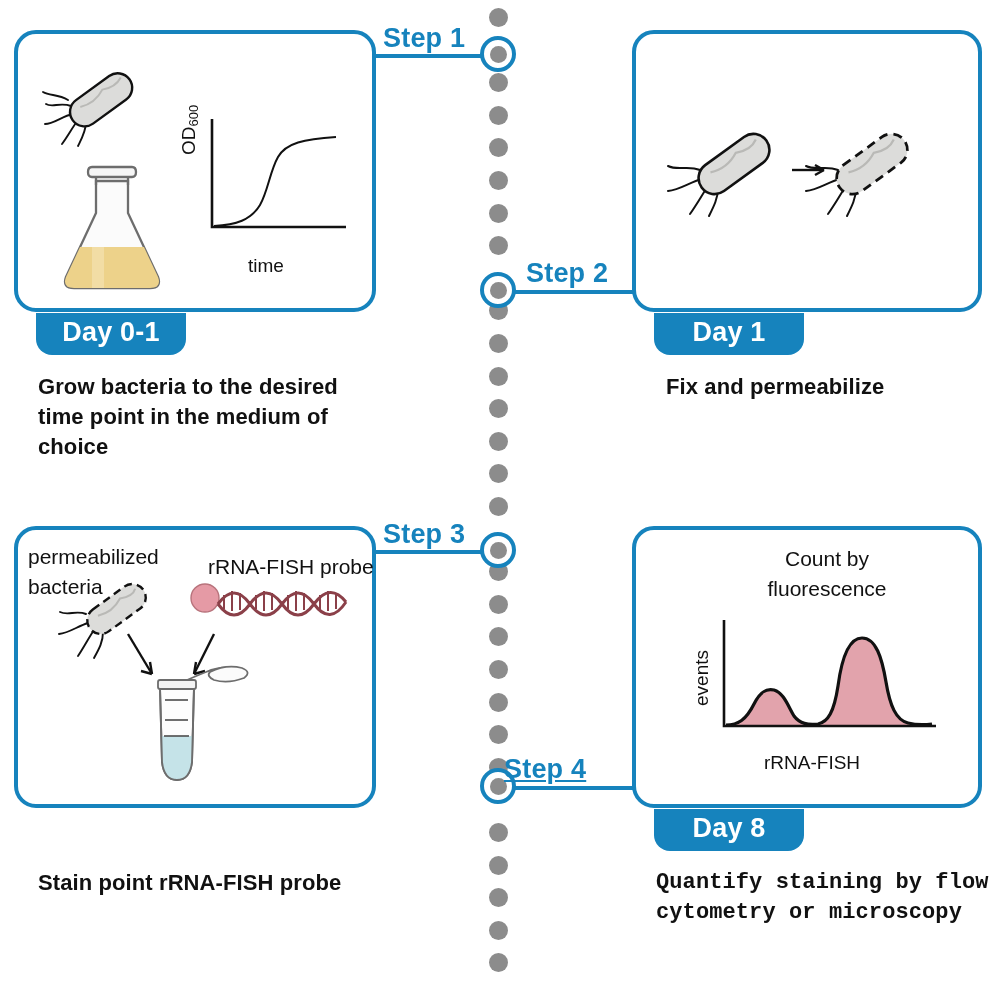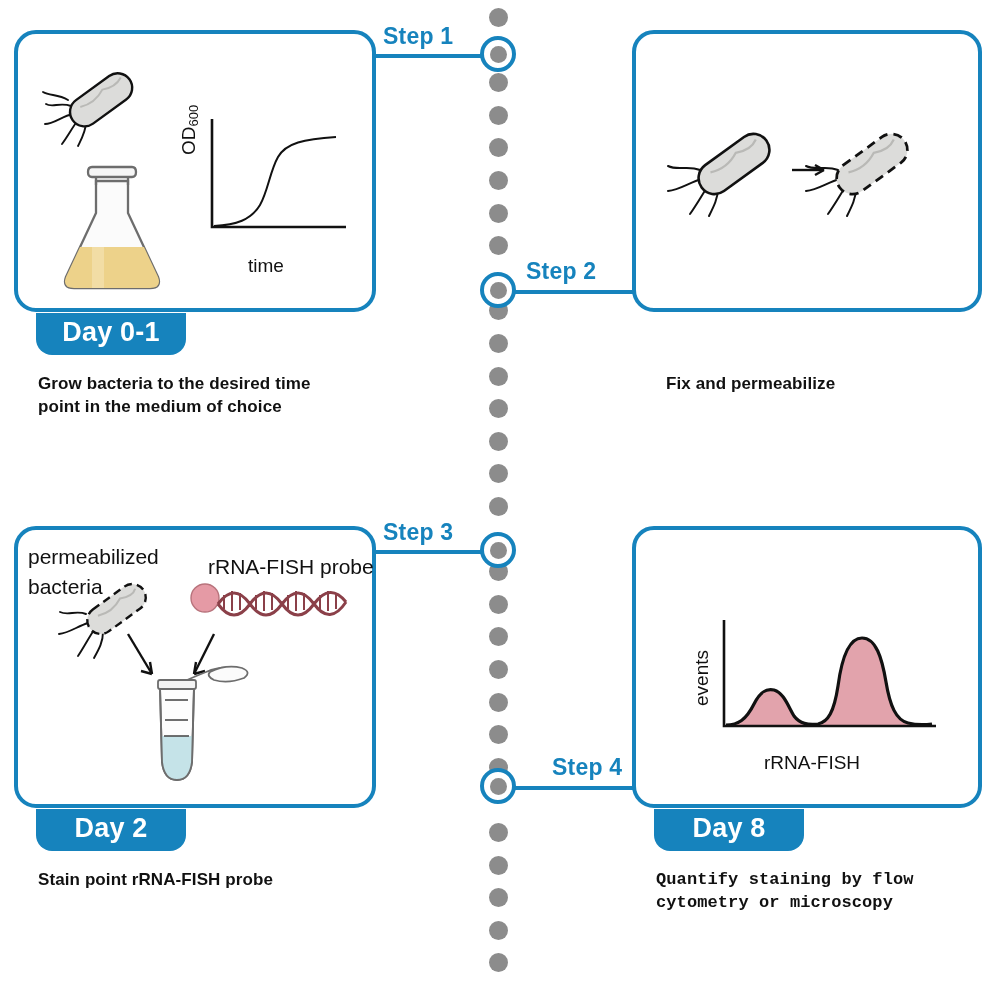--- a/index.html
+++ b/index.html
@@ -20,21 +20,21 @@
   .day-badge{position:absolute;background:#1683BD;color:#ffffff;
              font-size:27px;font-weight:bold;border-radius:0 0 16px 16px;
              display:flex;align-items:center;justify-content:center;
              letter-spacing:.2px;box-sizing:border-box;padding-bottom:3px;}
   #day-badge-1{left:36px;  top:313px; width:150px; height:42px;}
   #day-badge-2{left:654px; top:313px; width:150px; height:42px;}
   #day-badge-3{left:36px;  top:809px; width:150px; height:42px;}
   #day-badge-4{left:654px; top:809px; width:150px; height:42px;}
 
   
-  .caption{position:absolute;font-size:17px;font-weight:bold;color:#111111;
+  .caption{position:absolute;font-size:22px;font-weight:bold;color:#111111;
            line-height:1.36;letter-spacing:.1px;}
   #caption-1{left:38px;  top:372px; width:300px;}
   #caption-2{left:656px; top:372px; width:330px;margin-left:10px;}
   #caption-3{left:38px;  top:868px; width:310px;}
   #caption-4{left:656px; top:868px; width:340px;font-family:Liberation Mono, monospace;}
 
   
   .tl-dot{position:absolute;width:19px;height:19px;border-radius:50%;
           background:#8C8C8C;left:489px;}
   .tl-node{position:absolute;width:36px;height:36px;border-radius:50%;
@@ -43,26 +43,26 @@
   .tl-node::after{content:"";width:17px;height:17px;border-radius:50%;background:#8C8C8C;}
 
   
   .connector{position:absolute;height:4px;background:#1683BD;}
   #conn-1{left:376px; top:54px;  width:110px;}
   #conn-2{left:510px; top:290px; width:124px;}
   #conn-3{left:376px; top:550px; width:110px;}
   #conn-4{left:510px; top:786px; width:124px;}
 
   
-  .step-label{position:absolute;color:#1683BD;font-size:23px;font-weight:bold;
+  .step-label{position:absolute;color:#1683BD;font-size:27px;font-weight:bold;
               letter-spacing:.2px;white-space:nowrap;}
   #step-label-1{left:383px; top:23px;}
   #step-label-2{left:526px; top:258px;}
   #step-label-3{left:383px; top:519px;}
-  #step-label-4{left:552px; top:754px;}
+  #step-label-4{left:504px; top:754px;text-decoration:underline;}
 
   
   .panel-title{position:absolute;font-size:21px;color:#111;line-height:1.42;}
   #title-p1{left:209px; top:44px;  width:165px;}
   #title-p3a{left:28px; top:542px; width:135px;}
   #title-p3b{left:208px;top:552px; width:180px;}
   #title-p4{left:752px; top:544px; width:150px;text-align:center;}
   .sub{font-size:14px;vertical-align:-3px;}
 
   .axis-label{position:absolute;font-size:19px;color:#111;}
@@ -204,20 +204,21 @@
         <path d="M46 68 C40 77 35 86 28 96"></path>
         <path d="M56 70 C56 80 52 88 47 98"></path>
       </g>
       <g transform="rotate(-36 72 46)">
         <rect x="32" y="30" width="80" height="32" rx="16" fill="#DCDCDA" stroke="#111" stroke-width="2.8" stroke-dasharray="9 6"></rect>
         <path d="M48 39 Q64 46 80 38 Q94 45 104 39" fill="none" stroke="#b9b9b6" stroke-width="2.2"></path>
       </g>
     </svg>
   </div>
 
+  <div class="day-badge" id="day-badge-2">Day 1</div>
   <div class="caption" id="caption-2">Fix and permeabilize</div>
 
   <div class="panel" id="panel-3"></div>
 
   <div class="panel-title" id="title-p3a">
     <span>permeabilized bacteria</span>
   </div>
 
   <div class="art" style="left:56px;top:570px">
     <svg width="110" height="95" viewBox="0 0 110 95">
@@ -289,25 +290,25 @@
       <path d="M12 26 L46 26 L44 100 Q42 118 29 118 Q16 118 14 100 Z" fill="none" stroke="#6d6d6d" stroke-width="1.9"></path>
       <rect x="10" y="18" width="38" height="9" rx="2" fill="#f4f4f4" stroke="#6d6d6d" stroke-width="1.8"></rect>
       <g stroke="#555" stroke-width="1.7">
         <path d="M17 38 L40 38"></path>
           <path d="M17 58 L40 58"></path>
           <path d="M16 74 L41 74"></path>
       </g>
     </svg>
   </div>
 
-  <div class="day-badge" id="day-badge-3">Day 2</div>
   <div class="caption" id="caption-3">Stain point rRNA-FISH probe</div>
 
   <div class="panel" id="panel-4"></div>
 
+  <div class="panel-title" id="title-p4">Count by fluorescence</div>
 
   <div class="art" style="left:700px;top:616px">
     <svg width="250" height="140" viewBox="0 0 250 140">
       <path d="M26 108 C38 108 46 104 54 88 C60 76 66 72 74 74
                C84 77 88 90 94 100 C100 108 108 109 118 108
                C128 106 134 96 138 70 C142 40 150 22 162 22
                C176 22 182 42 186 66 C190 90 196 104 208 107
                C216 109 224 109 232 108 L232 110 L26 110 Z" fill="#E2A3AC" stroke="none"></path>
       <path d="M26 109 C38 109 46 104 54 88 C60 76 66 72 74 74
                C84 77 88 90 94 100 C100 108 108 109 118 108

